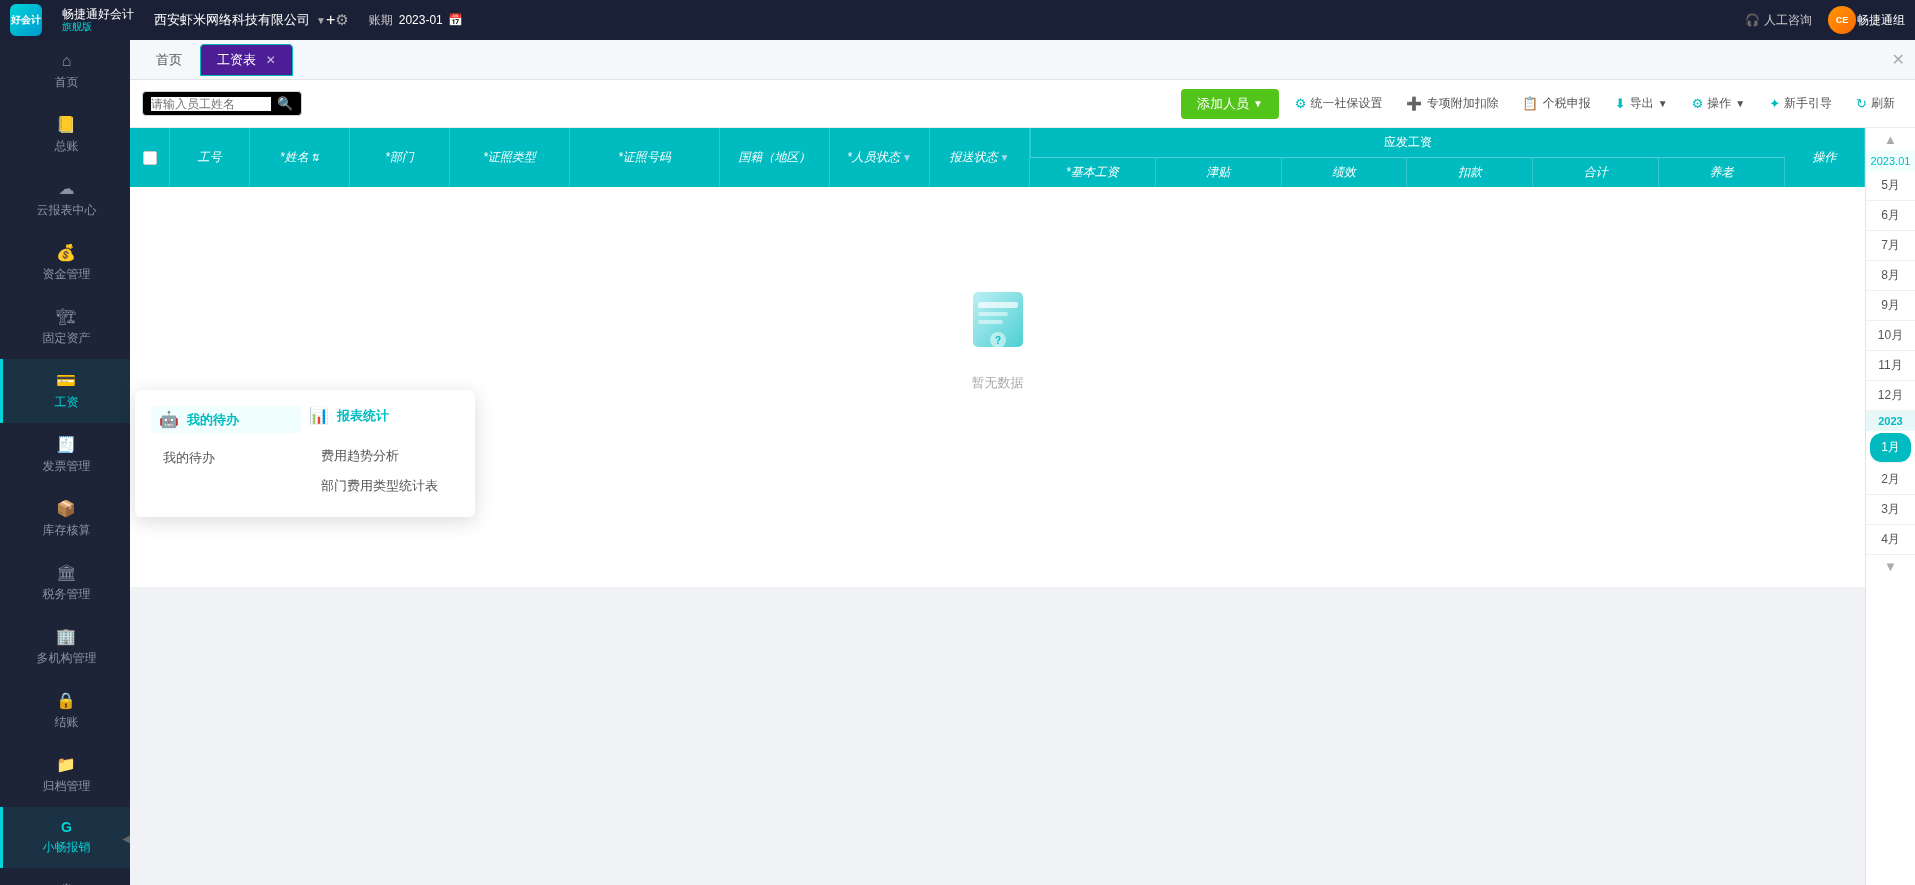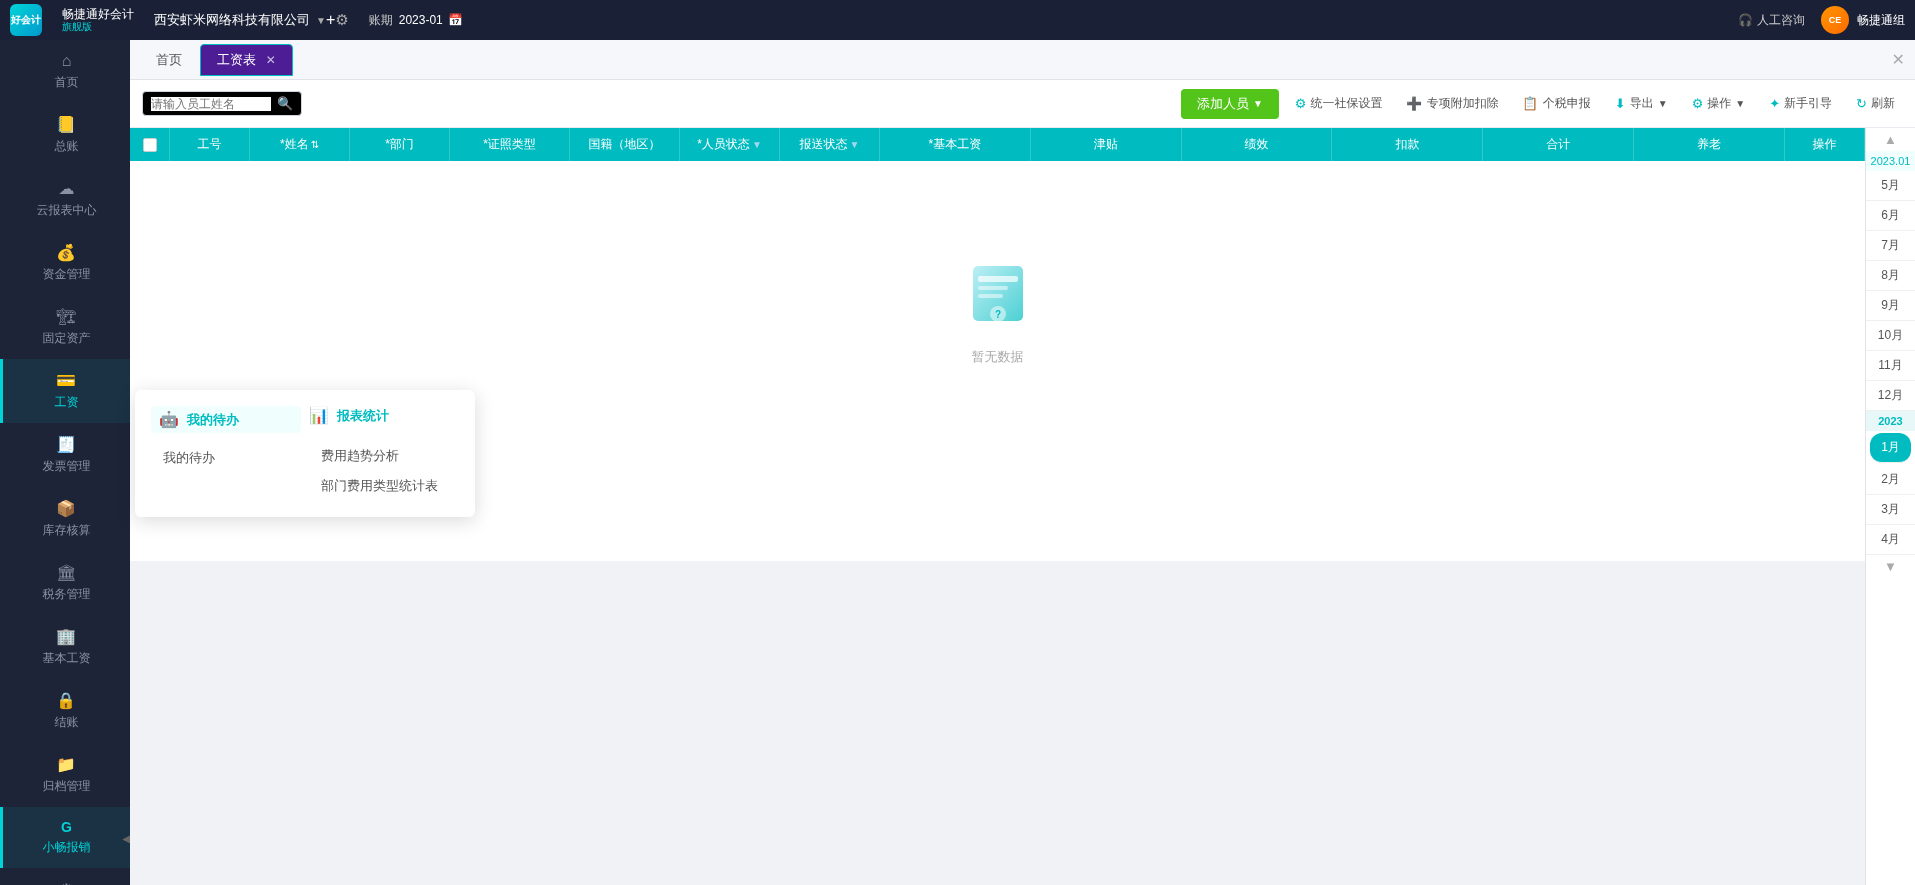--- a/index.html
+++ b/index.html
@@ -45,21 +45,21 @@
     .search-input input { border: none; outline: none; font-size: 12px; width: 120px; color: #999; }
     .search-icon { color: #999; font-size: 13px; }
     .toolbar-spacer { flex: 1; }
     .btn-add-person { background: #52c41a; color: white; border: none; border-radius: 4px; padding: 6px 16px; font-size: 13px; cursor: pointer; display: flex; align-items: center; gap: 4px; }
     .btn-add-person .dropdown-arrow { font-size: 10px; }
     .toolbar-action { display: flex; align-items: center; gap: 4px; color: #555; font-size: 12px; cursor: pointer; padding: 4px 8px; border-radius: 3px; }
     .toolbar-action .icon { color: #00bcc0; font-size: 13px; }
 
     
     .table-container { flex: 1; overflow: auto; position: relative; }
-    .th { color: white; font-size: 12px; padding: 8px 10px; border-right: 1px solid rgba(255,255,255,0.2); display: flex; align-items: center; justify-content: center; text-align: center; }
+    .th { color: white; font-size: 12px; padding: 8px 10px; border-right: 1px solid rgba(255,255,255,0.2); display: flex; align-items: center; justify-content: center; text-align: center; font-style: italic; }
     .th-checkbox { width: 40px; }
     .th-num { width: 80px; }
     .th-name { width: 100px; }
     .th-dept { width: 100px; }
     .th-id-type { width: 120px; }
     .th-id-num { width: 150px; }
     .th-nation { width: 110px; }
     .th-status { width: 100px; }
     .th-report { width: 100px; }
     .th-sub { color: white; font-size: 12px; padding: 6px 10px; border-right: 1px solid rgba(255,255,255,0.2); display: flex; align-items: center; justify-content: center; flex: 1; }
@@ -109,21 +109,21 @@
     <div class="period-info">
       <span>账期</span>
       <span style="color:white;">2023-01</span>
       <span style="color:#aaa; cursor:pointer;">📅</span>
     </div>
     <div class="top-bar-actions">
       <div class="top-action">
         <span>🎧</span>
         <span>人工咨询</span>
       </div>
-      <div style="display:flex; align-items:center; gap:8px;">
+      <div style="display:flex; align-items:center; gap:1px;">
         <div class="user-avatar">
           <span style="font-size:9px;">CE</span>
         </div>
         <span style="color:white; font-size:12px;">畅捷通组</span>
       </div>
     </div>
   </div>
 
   <div class="main-area">
 
@@ -159,21 +159,21 @@
       <div class="sidebar-item">
         <span class="sidebar-icon">📦</span>
         <span class="sidebar-label">库存核算</span>
       </div>
       <div class="sidebar-item">
         <span class="sidebar-icon">🏛</span>
         <span class="sidebar-label">税务管理</span>
       </div>
       <div class="sidebar-item">
         <span class="sidebar-icon">🏢</span>
-        <span class="sidebar-label">基本工资</span>
+        <span class="sidebar-label">多机构管理</span>
       </div>
       <div class="sidebar-item">
         <span class="sidebar-icon">🔒</span>
         <span class="sidebar-label">结账</span>
       </div>
       <div class="sidebar-item">
         <span class="sidebar-icon">📁</span>
         <span class="sidebar-label">归档管理</span>
       </div>
       <div class="sidebar-item active" style="border-left-color:#00d4d8; position:relative;">
@@ -259,33 +259,39 @@
             <div class="th th-name">
               <span>*姓名</span>
               <span class="sort-icon">⇅</span>
             </div>
             <div class="th th-dept">
               <span>*部门</span>
             </div>
             <div class="th th-id-type">
               <span>*证照类型</span>
             </div>
+            <div class="th th-id-num">
+              <span>*证照号码</span>
+            </div>
             <div class="th th-nation">
               <span>国籍（地区）</span>
             </div>
             <div class="th th-status">
               <span>*人员状态</span>
               <span class="filter-icon">▼</span>
             </div>
             <div class="th th-report">
               <span>报送状态</span>
               <span class="filter-icon">▼</span>
             </div>
 
             <div style="flex:1; display:flex; flex-direction:column;">
+              <div style="background:#00bcc0; color:white; font-size:12px; padding:6px 10px; text-align:center; border-bottom:1px solid rgba(255,255,255,0.3); border-left:1px solid rgba(255,255,255,0.2);">
+                <span>应发工资</span>
+              </div>
               <div style="display:flex; flex:1;">
                 <div class="th th-sub">*基本工资</div>
                 <div class="th th-sub">津贴</div>
                 <div class="th th-sub">绩效</div>
                 <div class="th th-sub">扣款</div>
                 <div class="th th-sub">合计</div>
                 <div class="th th-sub">养老</div>
               </div>
             </div>
             <div class="th" style="width:80px;">

